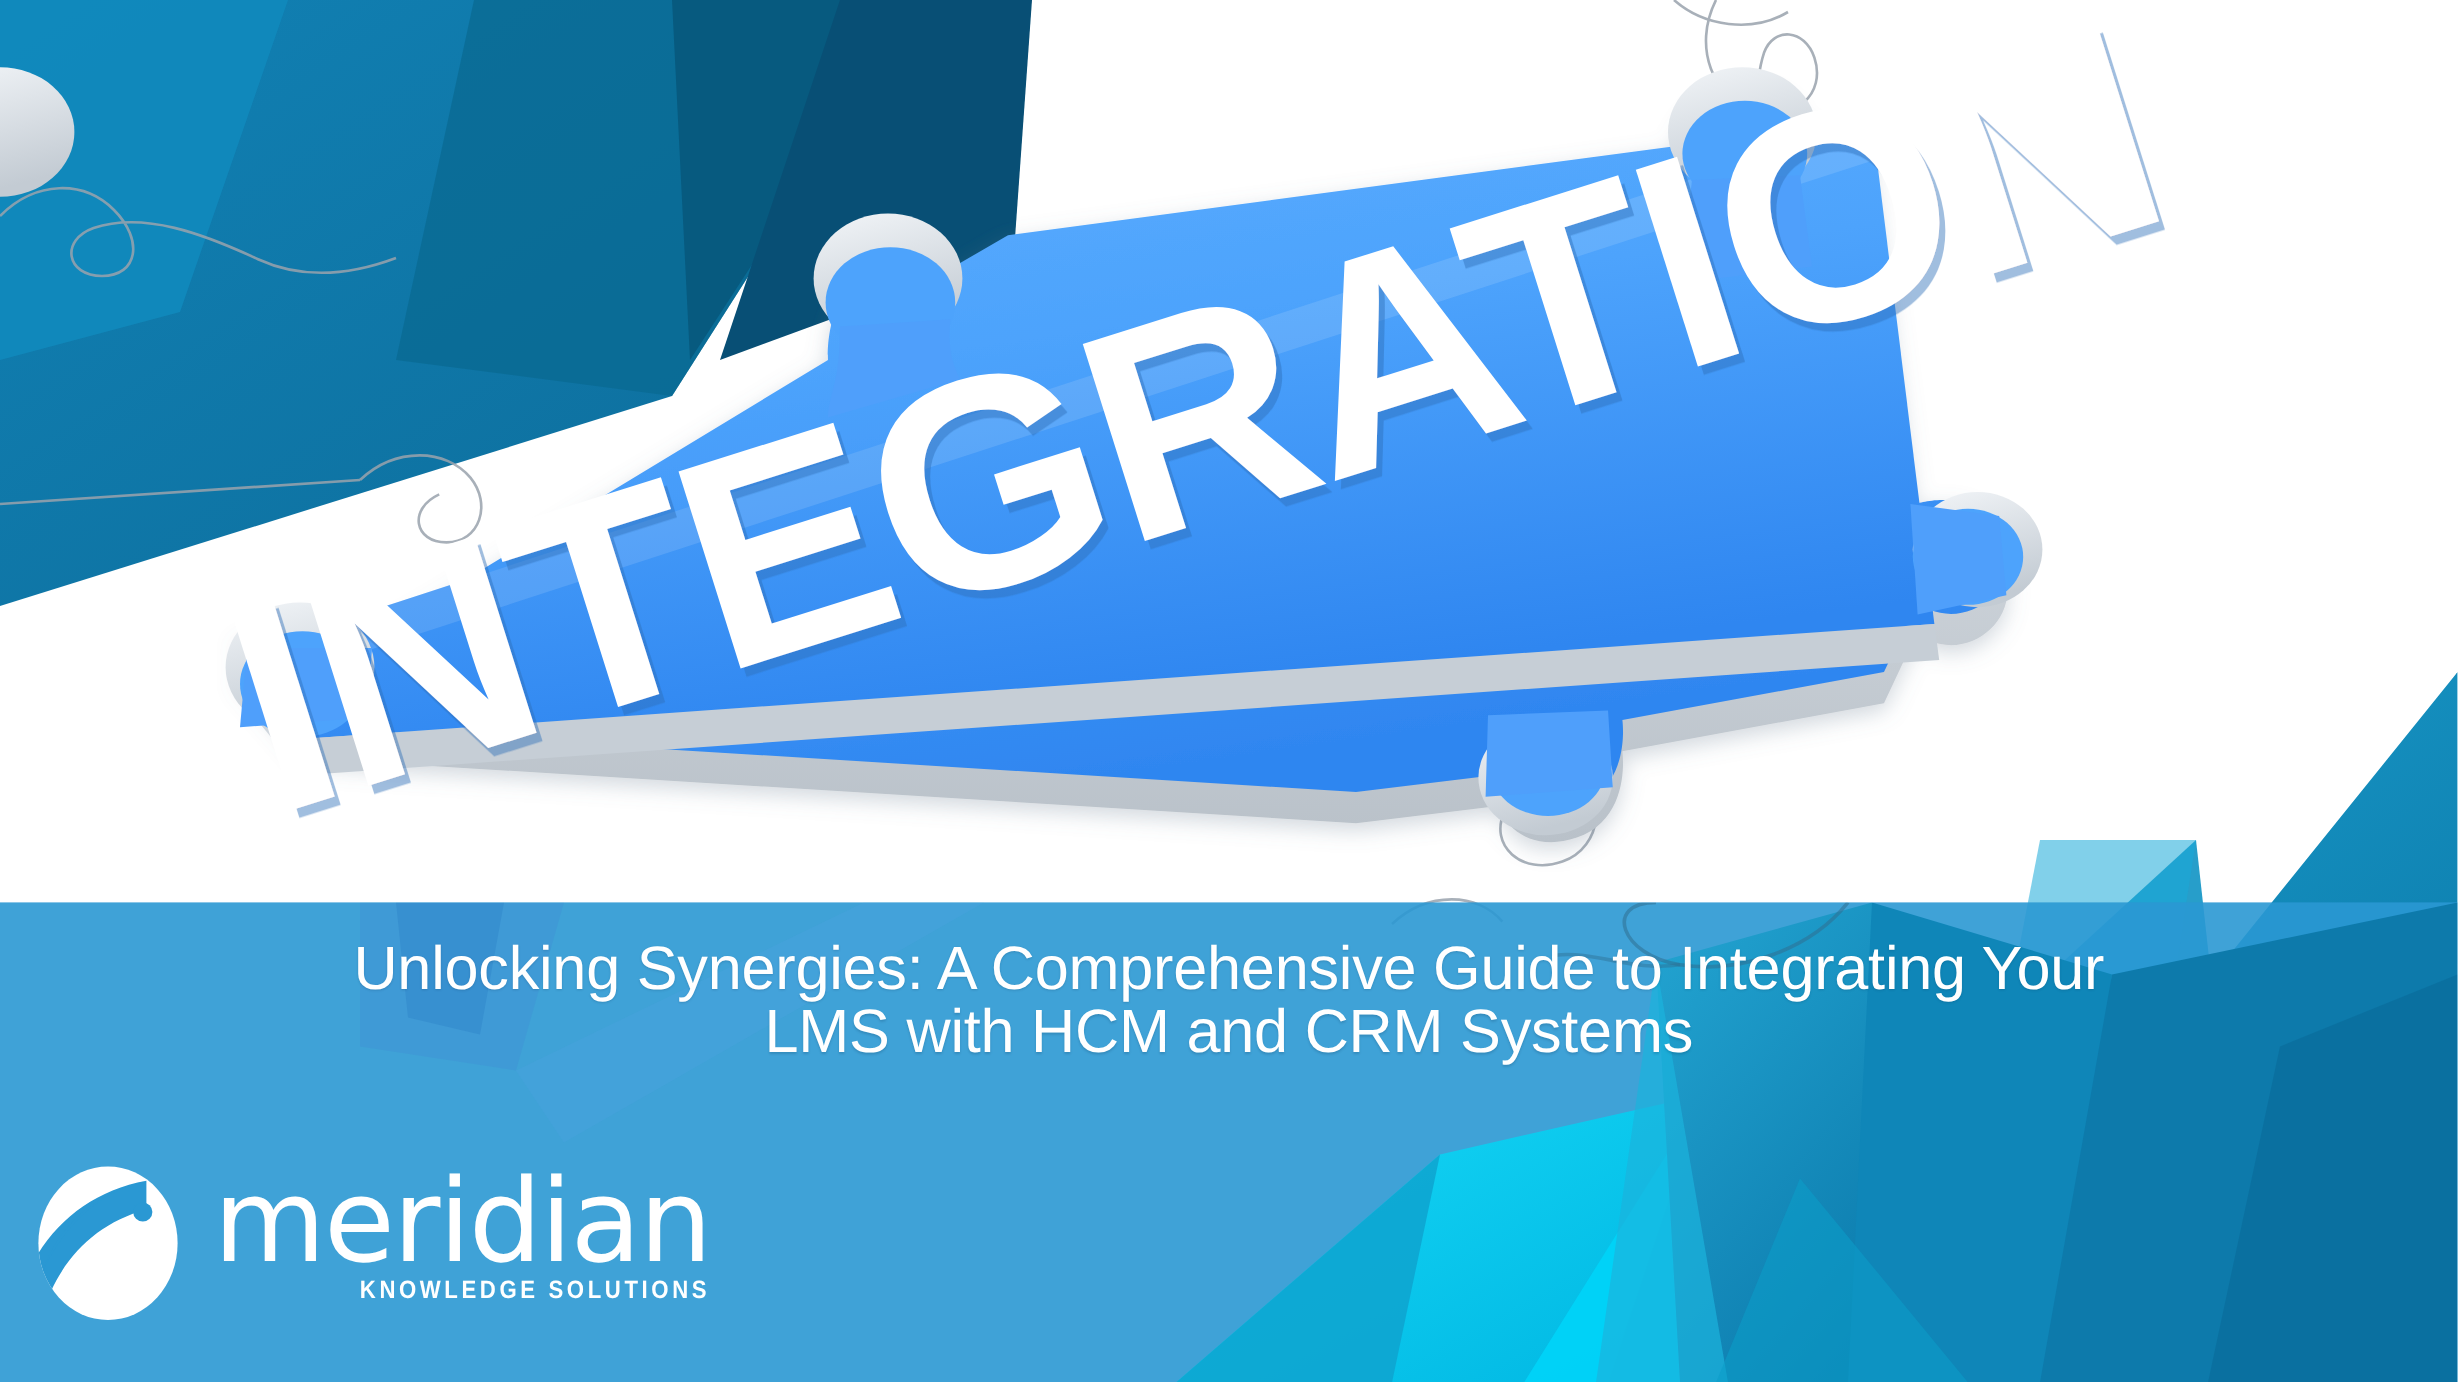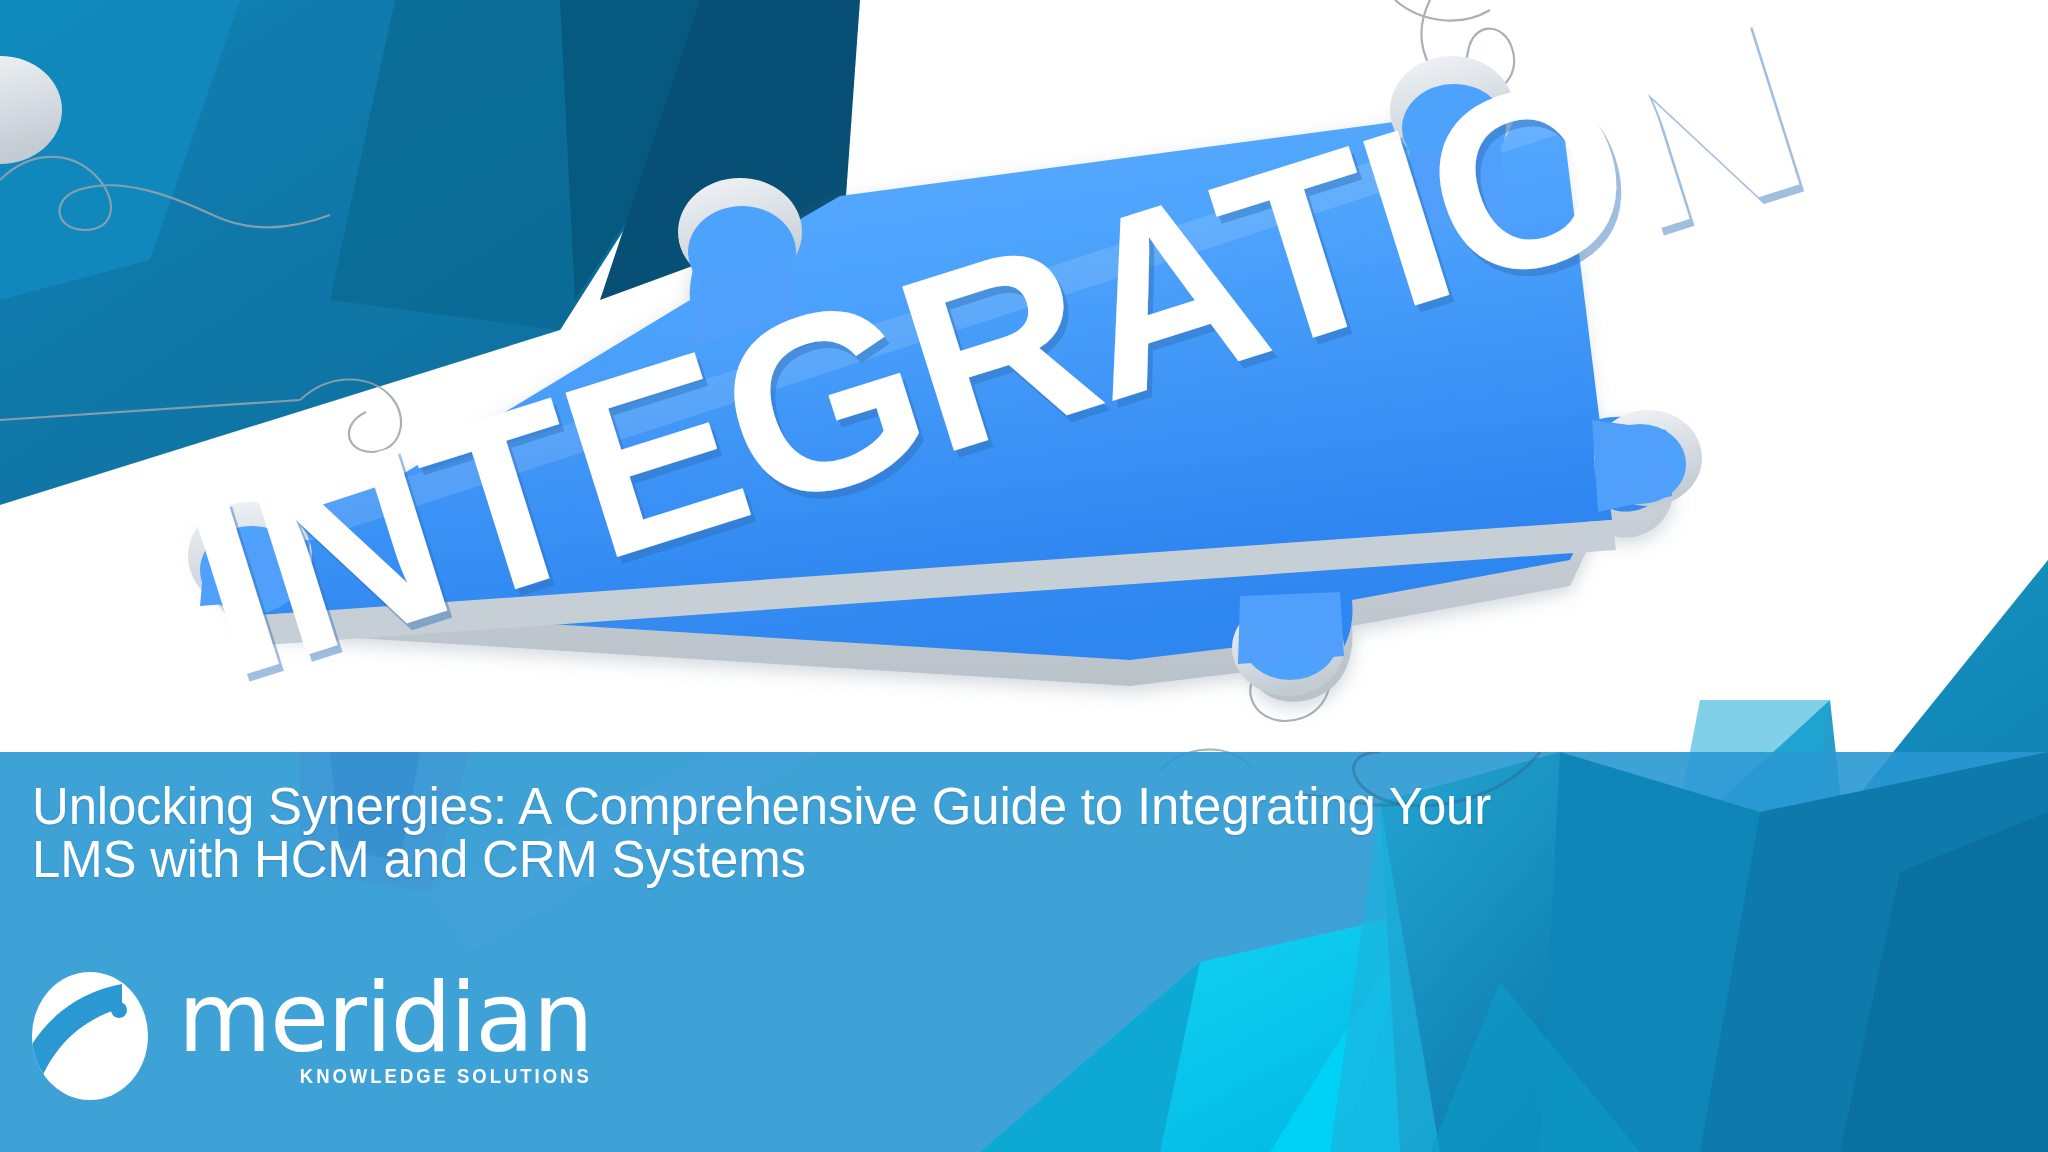--- a/index.html
+++ b/index.html
@@ -45,20 +45,21 @@
     pointer-events: none;
   }
   #banner-polys svg { display:block; width:2048px; height:400px; }
 
   
   #title-block {
     position: absolute;
     left: 0;
     top: 780px;
     width: 2048px;
+    text-align: center;
     padding: 0 32px;
     box-sizing: border-box;
   }
   #post-title {
     margin: 0;
     color: #ffffff;
     font-family: "Liberation Sans", sans-serif;
     font-weight: 400;
     font-size: 51px;
     line-height: 1.04;

